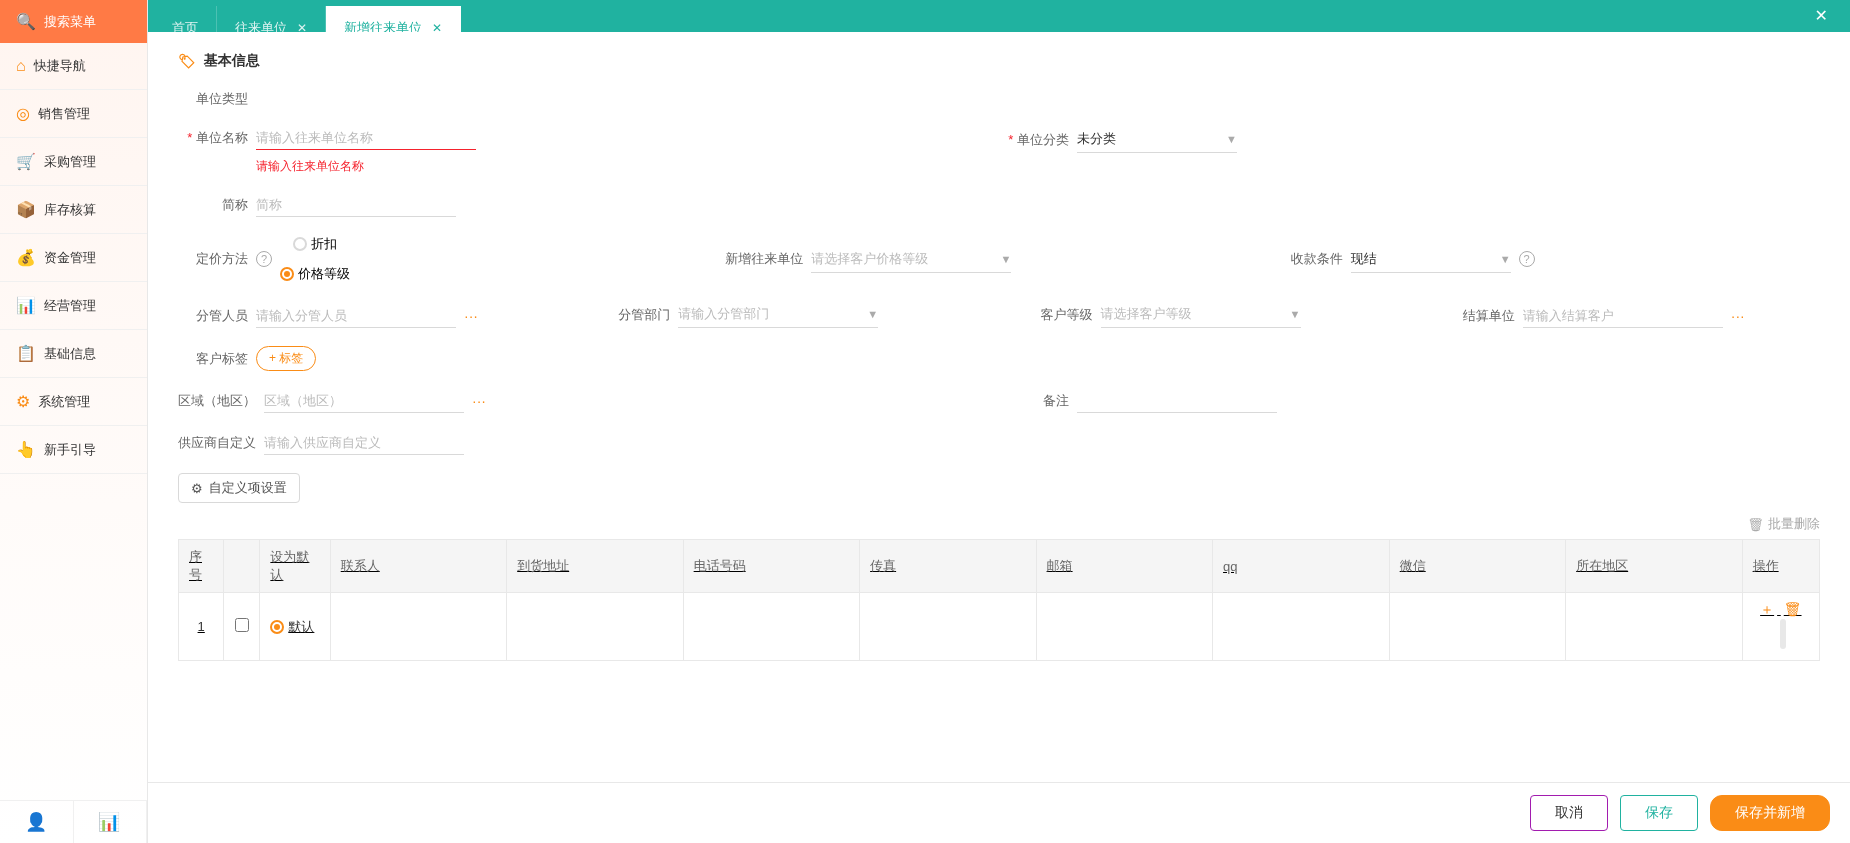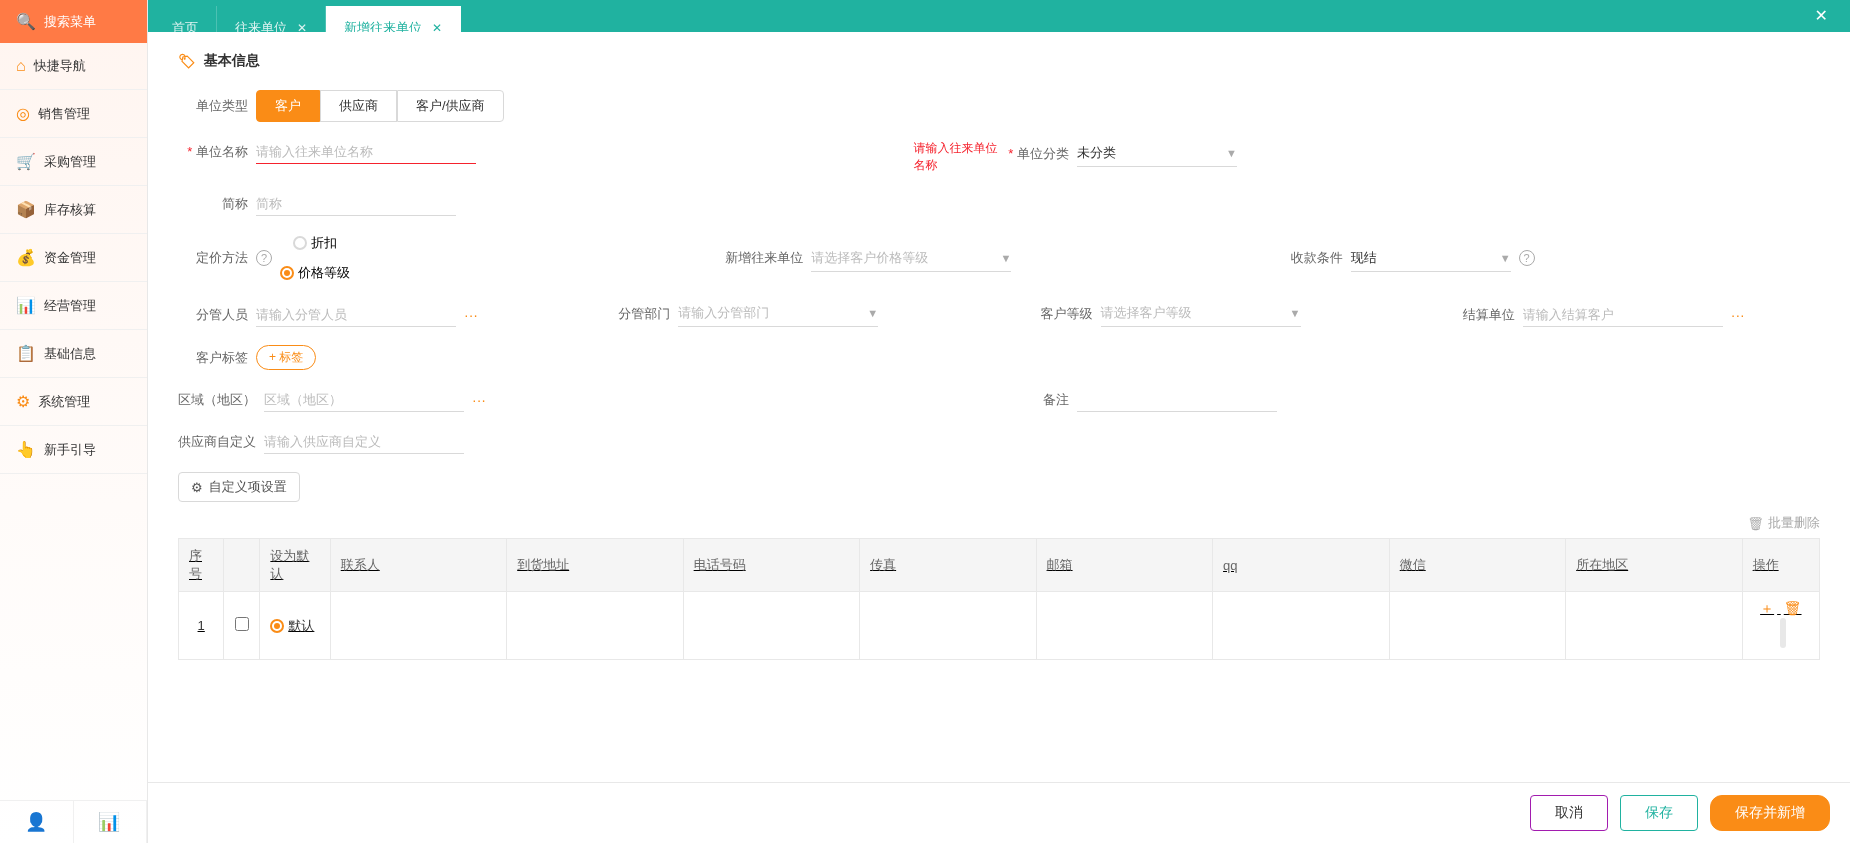--- a/index.html
+++ b/index.html
@@ -403,31 +403,26 @@
     
     <div class="section-title">
       <span class="section-icon">🏷</span>
       <span>基本信息</span>
     </div>
 
     
     <div class="form-row">
       <div class="form-field">
         <span class="form-label">单位类型</span>
-        <div class="unit-type-group">
-          <button class="unit-type-btn active">客户</button>
-          <button class="unit-type-btn">供应商</button>
-          <button class="unit-type-btn">客户/供应商</button>
-        </div>
       </div>
     </div>
 
     
     <div class="form-row">
-      <div class="form-field" style="flex-direction:row; align-items:flex-start;">
+      <div class="form-field" style="flex-direction:column; align-items:flex-start;">
         <div style="display:flex; align-items:center; gap:8px; width:100%;">
           <span class="form-label required">单位名称</span>
           <input class="form-input error" type="text" style="min-width: 220px;" placeholder="请输入往来单位名称">
         </div>
         <div style="margin-left:78px;">
           <span class="error-msg">请输入往来单位名称</span>
         </div>
       </div>
       <div class="form-field">
         <span class="form-label required">单位分类</span>

